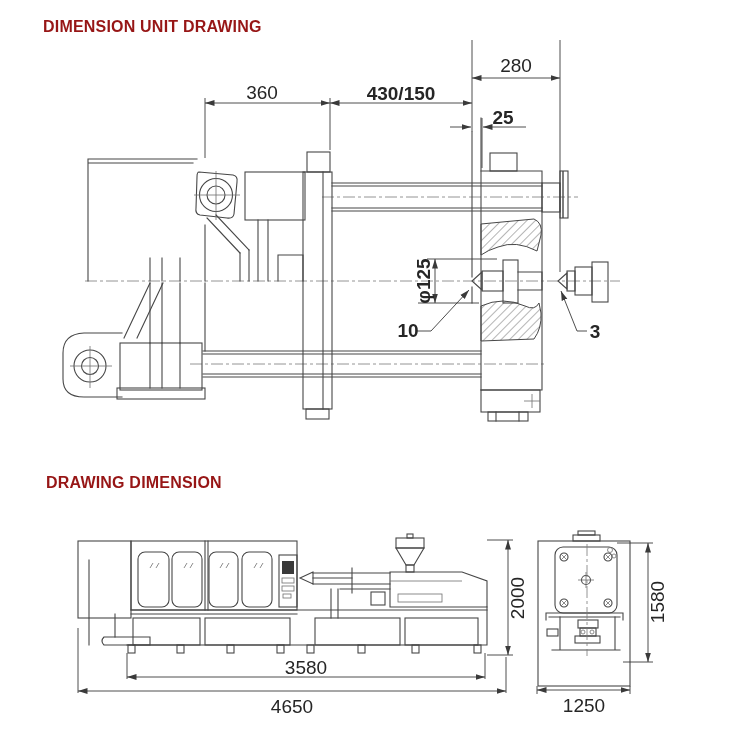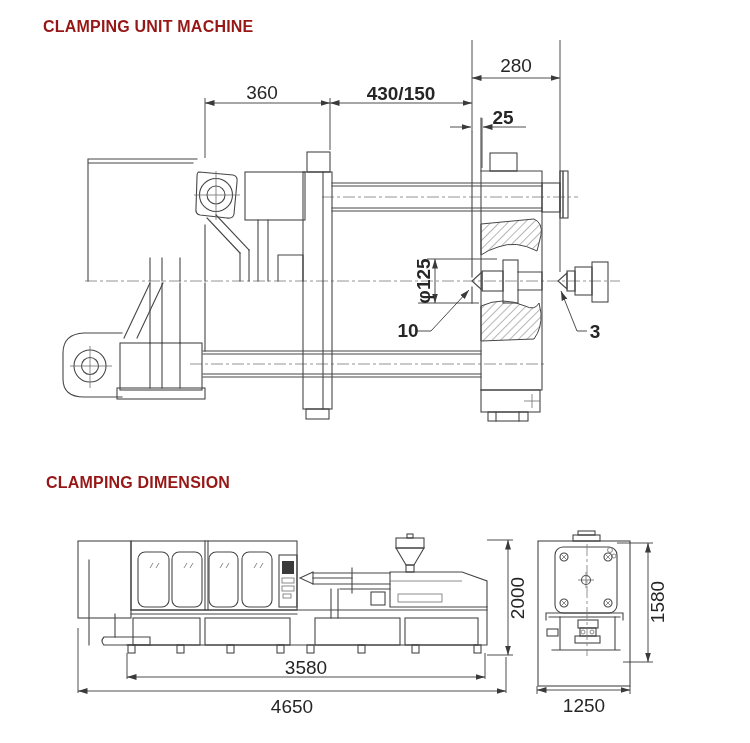--- a/index.html
+++ b/index.html
@@ -17,22 +17,22 @@
   svg text{fill:#262626;font-family:"Liberation Sans", sans-serif;font-size:19px;}
   svg text.b{font-weight:bold;}
   svg .hatchfill{fill:url(#hch);stroke:#474747;stroke-width:1;}
   svg .darkfill{fill:#3a3a3a;stroke:none;}
 </style>
 </head>
 <body>
 
 <div class="page">
 
-  <div class="sec-title" id="clamp-title">CLAMPING UNIT MACHINE</div>
-  <div class="sec-title" id="mach-title">CLAMPING DIMENSION</div>
+  <div class="sec-title" id="clamp-title">DIMENSION UNIT DRAWING</div>
+  <div class="sec-title" id="mach-title">DRAWING DIMENSION</div>
 
   <svg id="clamp-svg" style="top:0;" width="750" height="460" viewBox="0 0 750 460">
     <defs>
       <pattern id="hch" width="6" height="6" patternUnits="userSpaceOnUse" patternTransform="rotate(45)">
         <line x1="0" y1="0" x2="0" y2="6" stroke="#5a5a5a" stroke-width="0.9"></line>
       </pattern>
       <marker id="ar1" markerWidth="11" markerHeight="8" refX="9.5" refY="4" orient="auto-start-reverse" markerUnits="userSpaceOnUse">
         <path d="M0,1 L9.5,4 L0,7 Z" fill="#3a3a3a"></path>
       </marker>
     </defs>

